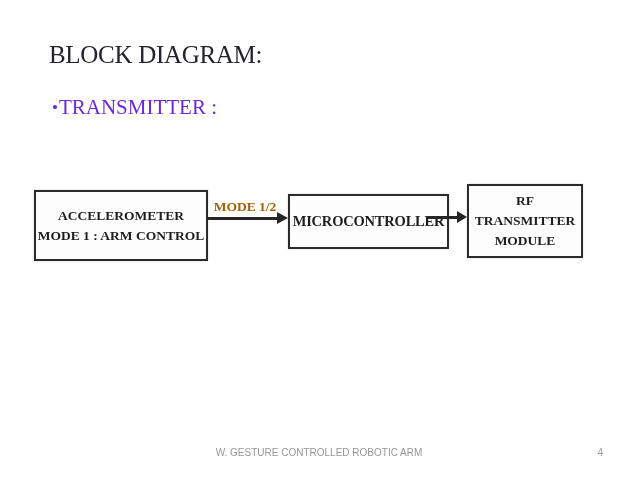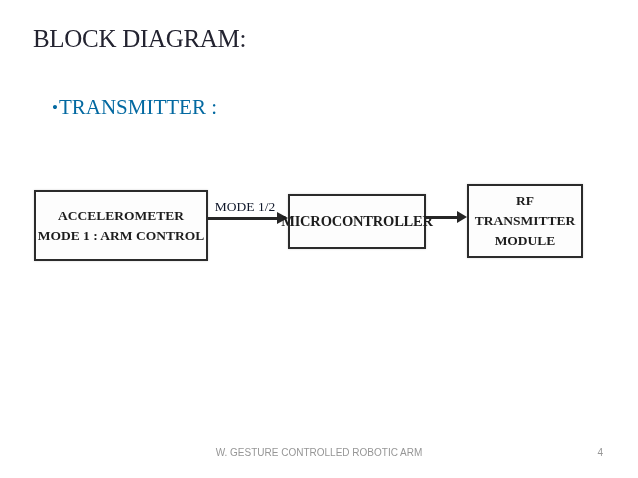--- a/index.html
+++ b/index.html
@@ -4,70 +4,70 @@
 <style>
   html, body { margin:0; padding:0; }
   body {
     width:638px; height:478px;
     background:#ffffff;
     position:relative;
     overflow:hidden;
     font-family:"Liberation Serif", serif;
   }
   .title {
-    position:absolute; left:33px; top:25px; margin:0;
+    position:absolute; left:33px; top:25px; margin:16px;
     font-size:25px; font-weight:normal;
     color:#232330; letter-spacing:-0.3px;
     font-family:"Liberation Serif", serif;
   }
   .bullet-line {
     position:absolute; left:52px; top:95px;
-    font-size:21px; color:#0369a1;
+    font-size:21px; color:#6d28d9;
     font-family:"Liberation Serif", serif;
   }
   .bullet-glyph { font-size:17px; vertical-align:1px; margin-right:1px; }
 
   .diagram {
     position:absolute; left:0; top:0; width:638px; height:478px;
     filter: blur(0.25px);
     margin-top: 24px;
   }
   .box {
     position:absolute; box-sizing:border-box;
     border:2px solid #2b2b2b; background:#fdfdfd;
     display:flex; flex-direction:column;
     align-items:center; justify-content:center;
     text-align:center; font-weight:bold; color:#1d1d1d;
     font-family:"Liberation Serif", serif;
     box-shadow:0 0 2px rgba(0,0,0,0.18);
   }
   .box-accel { left:34px;  top:166px; width:174px; height:71px; font-size:13.5px; line-height:1.48; }
-  .box-micro { left:288px; top:170px; width:138px; height:55px; font-size:14.5px; letter-spacing:-0.2px; }
+  .box-micro { left:288px; top:170px; width:161px; height:55px; font-size:14.5px; letter-spacing:-0.2px; }
   .box-rf    { left:467px; top:160px; width:116px; height:74px; font-size:13.5px; line-height:1.5; }
 
   .arrow-line { position:absolute; background:#262626; }
   .arrow1-line { left:208px; top:193px; width:74px; height:3px; }
   .arrow2-line { left:426px; top:192px; width:33px; height:2.5px; }
   .arrow-head { position:absolute; width:0; height:0; }
   .arrow1-head {
     left:277px; top:188px;
     border-left:11px solid #262626;
     border-top:6.5px solid transparent;
     border-bottom:6.5px solid transparent;
   }
   .arrow2-head {
     left:457px; top:187px;
     border-left:10px solid #262626;
     border-top:6px solid transparent;
     border-bottom:6px solid transparent;
   }
   .arrow-label {
     position:absolute; left:206px; top:175px; width:78px;
-    text-align:center; font-weight:normal; font-size:13.5px;
-    color:#0f172a; font-family:"Liberation Serif", serif;
+    text-align:center; font-weight:bold; font-size:13.5px;
+    color:#a16207; font-family:"Liberation Serif", serif;
   }
 
   .footer {
     position:absolute; left:0; top:447px; width:638px;
     text-align:center;
     font-family:"Liberation Sans", sans-serif;
     font-size:10px; color:#969696;
   }
   .page-number {
     position:absolute; right:35px; top:0;

